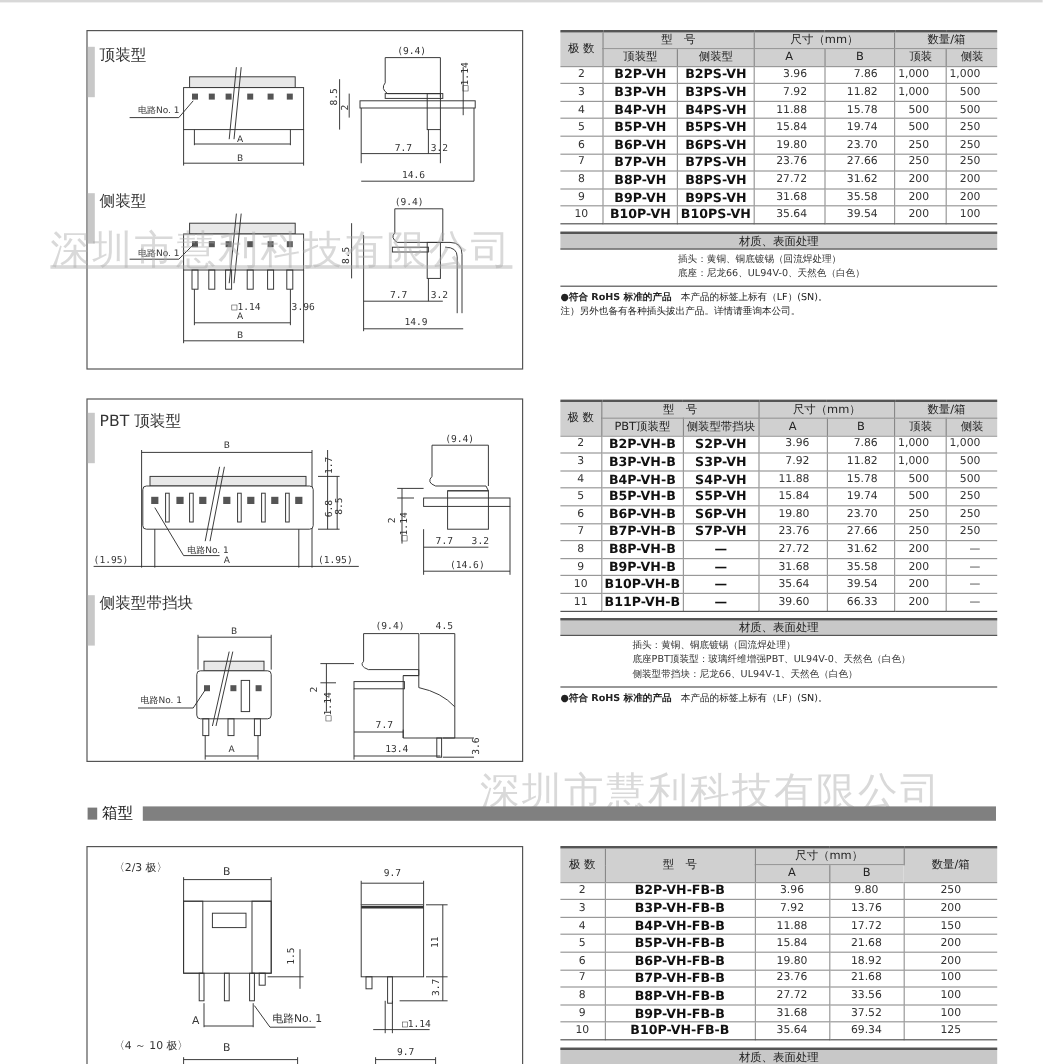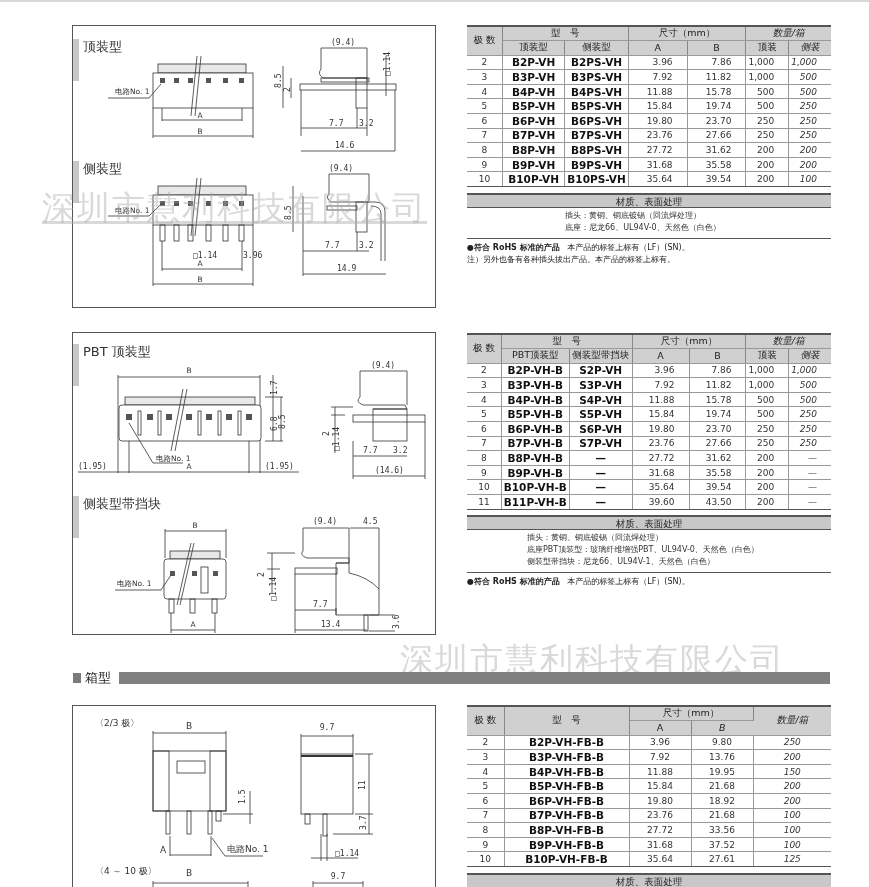--- a/index.html
+++ b/index.html
@@ -8,21 +8,21 @@
   .topline { position: absolute; left: 0; top: 0; width: 869px; height: 2px; background: #d8d8d8; }
   .panel { position: absolute; border: 1px solid #555; background: #fff; overflow: hidden; }
   .panel svg { position: absolute; left: 0; top: 0; }
   .sec-title { position: absolute; font-size: 13px; color: #333; padding-left: 8px; line-height: 16px; }
   .sec-title .bar { position: absolute; left: 0; top: 0; width: 6px; height: 42px; background: #c8c8c8; }
   .spec-table { position: absolute; border-collapse: collapse; font-size: 9px; color: #333; }
   .spec-table th, .spec-table td { border-bottom: 1px solid #999; text-align: center; height: 14.6px; padding: 0 2px; white-space: nowrap; }
   .spec-table th { background: #d0d0d0; font-weight: normal; font-size: 9.5px; color: #222; border-right: 1px solid #888; }
   .spec-table thead tr:first-child th { border-top: 2px solid #555; }
   .spec-table td { border-right: 1px solid #999; }
-  .spec-table td:last-child, .spec-table th:last-child { border-right: none; font-style: italic; }
+  .spec-table td:last-child, .spec-table th:last-child { border-right: none; }
   .spec-table td.model { font-weight: bold; font-size: 10.5px; color: #111; }
   .spec-table td.num { text-align: right; padding-right: 14px; }
   .spec-table tbody tr:last-child td { border-bottom: 1px solid #555; }
   .mat-header { position: absolute; background: #c8c8c8; border-top: 2px solid #555; border-bottom: 1px solid #555; text-align: center; font-size: 9.5px; height: 15px; line-height: 14px; color: #222; }
   .mat-lines { position: absolute; font-size: 8px; color: #333; line-height: 12px; }
   .mat-sep { position: absolute; height: 1px; background: #555; }
   .note { position: absolute; font-size: 8px; color: #222; line-height: 13px; white-space: nowrap; }
   .note b { font-weight: bold; }
   .watermark { position: absolute; font-size: 33px; color: rgba(170,170,170,0.45); letter-spacing: 2px; white-space: nowrap; font-family: "DejaVu Sans", sans-serif; text-decoration: underline; }
   .box-header { position: absolute; left: 73px; top: 672px; width: 757px; height: 12px; text-align: center; }
@@ -259,21 +259,21 @@
 
 <div class="mat-header" style="left:467px; top:193px; width:364px;">材质、表面处理</div>
 <div class="mat-lines" style="left:565px; top:210px;">
   <div>插头：黄铜、铜底镀锡（回流焊处理）</div>
   <div>底座：尼龙66、UL94V-0、天然色（白色）</div>
 </div>
 <div class="mat-sep" style="left:467px; top:238px; width:364px;"></div>
 <div class="note" style="left:467px; top:241px;">
   <b>●符合 RoHS 标准的产品</b>&nbsp;&nbsp;&nbsp;<span>本产品的标签上标有（LF）(SN)。</span>
 </div>
-<div class="note" style="left:467px; top:253px;">注）另外也备有各种插头拔出产品。本产品的标签上标有。</div>
+<div class="note" style="left:467px; top:253px;">注）另外也备有各种插头拔出产品。详情请垂询本公司。</div>
 
 <div class="watermark" style="left:42px; top:186px;">深圳市慧利科技有限公司</div>
 
 <div class="panel" style="left:72px; top:332px; width:364px; height:303px;">
   <div class="sec-title" style="left:0; top:11px;">
     <span class="bar"></span><span style="margin-left:2px">PBT 顶装型</span>
   </div>
   <div class="sec-title" style="left:0; top:163px;">
     <span class="bar"></span><span style="margin-left:2px">侧装型带挡块</span>
   </div>
@@ -495,21 +495,21 @@
         <td class="num">35.64</td>
         <td class="num">39.54</td>
         <td class="num">200</td>
         <td class="num">—</td>
       </tr>
       <tr>
         <td>11</td>
         <td class="model">B11P-VH-B</td>
         <td class="model">—</td>
         <td class="num">39.60</td>
-        <td class="num">43.50</td>
+        <td class="num">66.33</td>
         <td class="num">200</td>
         <td class="num">—</td>
       </tr>
     </tbody>
 </table>
 
 <div class="mat-header" style="left:467px; top:515px; width:364px;">材质、表面处理</div>
 <div class="mat-lines" style="left:527px; top:532px;">
   <div>插头：黄铜、铜底镀锡（回流焊处理）</div>
   <div>底座PBT顶装型：玻璃纤维增强PBT、UL94V-0、天然色（白色）</div>
@@ -614,21 +614,21 @@
         <td>3</td>
         <td class="model">B3P-VH-FB-B</td>
         <td>7.92</td>
         <td>13.76</td>
         <td>200</td>
       </tr>
       <tr>
         <td>4</td>
         <td class="model">B4P-VH-FB-B</td>
         <td>11.88</td>
-        <td>19.95</td>
+        <td>17.72</td>
         <td>150</td>
       </tr>
       <tr>
         <td>5</td>
         <td class="model">B5P-VH-FB-B</td>
         <td>15.84</td>
         <td>21.68</td>
         <td>200</td>
       </tr>
       <tr>
@@ -656,19 +656,19 @@
         <td>9</td>
         <td class="model">B9P-VH-FB-B</td>
         <td>31.68</td>
         <td>37.52</td>
         <td>100</td>
       </tr>
       <tr>
         <td>10</td>
         <td class="model">B10P-VH-FB-B</td>
         <td>35.64</td>
-        <td>27.61</td>
+        <td>69.34</td>
         <td>125</td>
       </tr>
     </tbody>
 </table>
 
 <div class="mat-header" style="left:467px; top:873px; width:364px;">材质、表面处理</div>
 
 </body></html>

